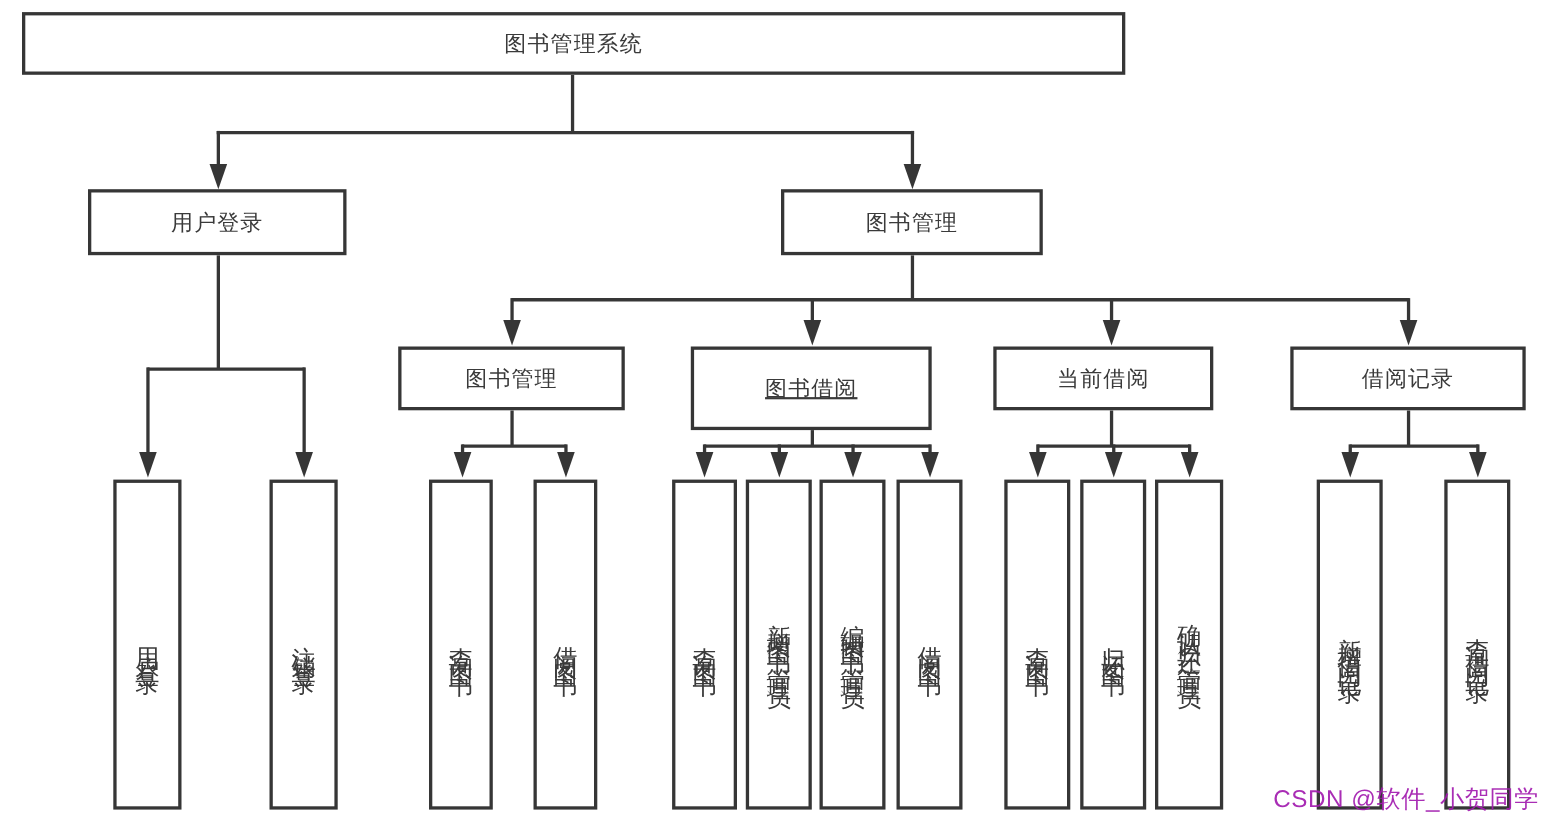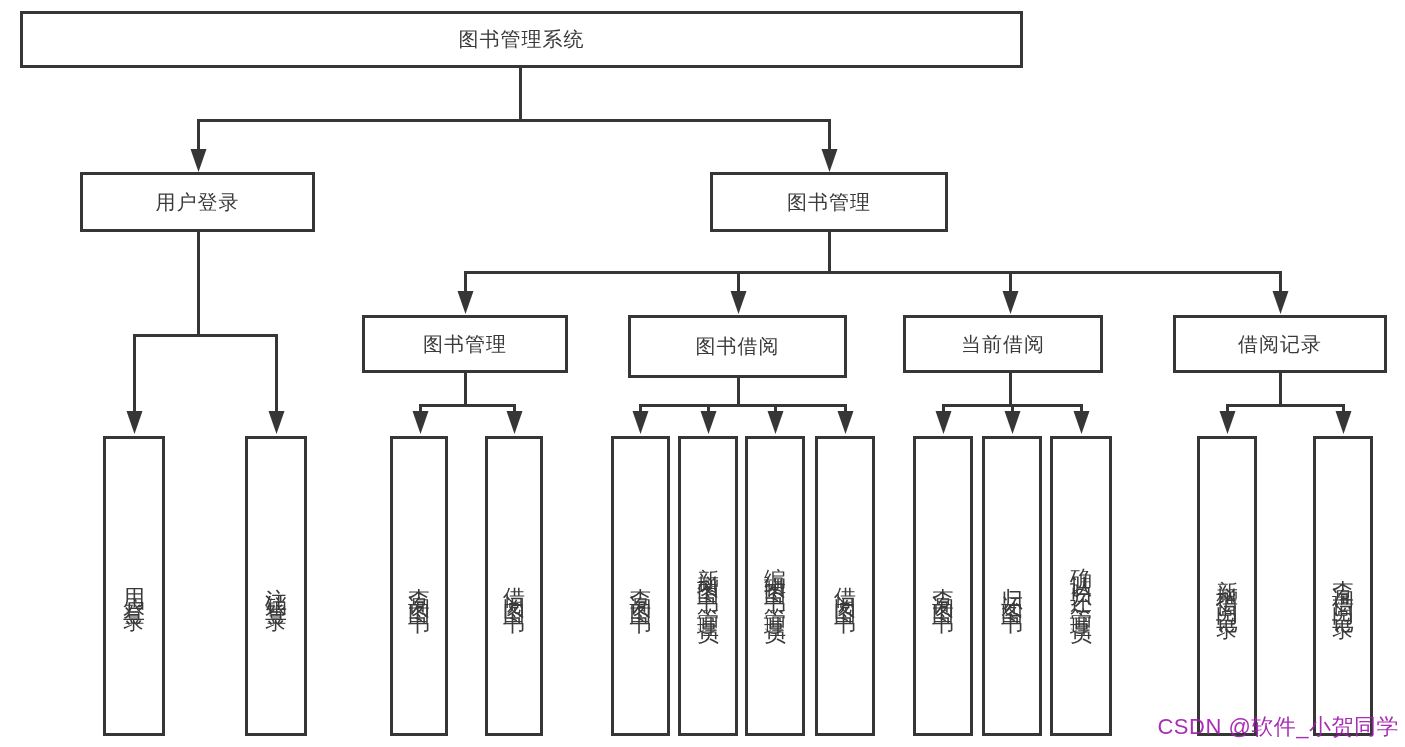--- a/index.html
+++ b/index.html
@@ -130,21 +130,21 @@
       <polygon points="1335.5,411 1351.5,411 1343.5,434" stroke="none"></polygon>
     </g>
   </svg>
 
   <div class="box h" style="left:20px; top:11px; width:1003px; height:57px;">图书管理系统</div>
 
   <div class="box h" style="left:80px; top:172px; width:235px; height:60px;">用户登录</div>
   <div class="box h" style="left:710px; top:172px; width:238px; height:60px;">图书管理</div>
 
   <div class="box h" style="left:362px; top:315px; width:206px; height:58px;">图书管理</div>
-  <div class="box h" style="left:628px; top:315px; width:219px; height:63px;">图书借阅</div>
+  <div class="box h" style="left:628px; top:315px; width:219px; height:76px;text-decoration:underline;">图书借阅</div>
   <div class="box h" style="left:903px; top:315px; width:200px; height:58px;">当前借阅</div>
   <div class="box h" style="left:1173px; top:315px; width:214px; height:58px;">借阅记录</div>
 
   <div class="box v" style="left:103px; top:436px; width:62px; height:300px;">
     <span class="vtext">用户登录</span>
   </div>
   <div class="box v" style="left:245px; top:436px; width:62px; height:300px;">
     <span class="vtext">注销登录</span>
   </div>
 

